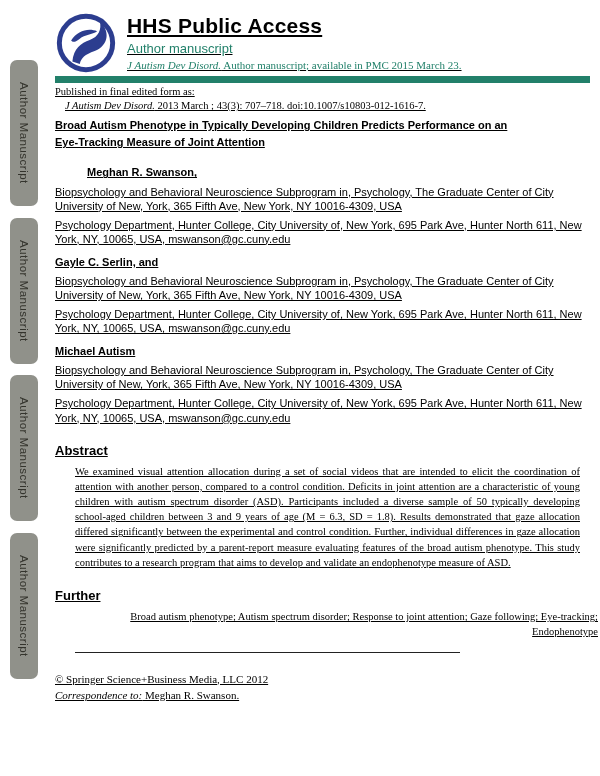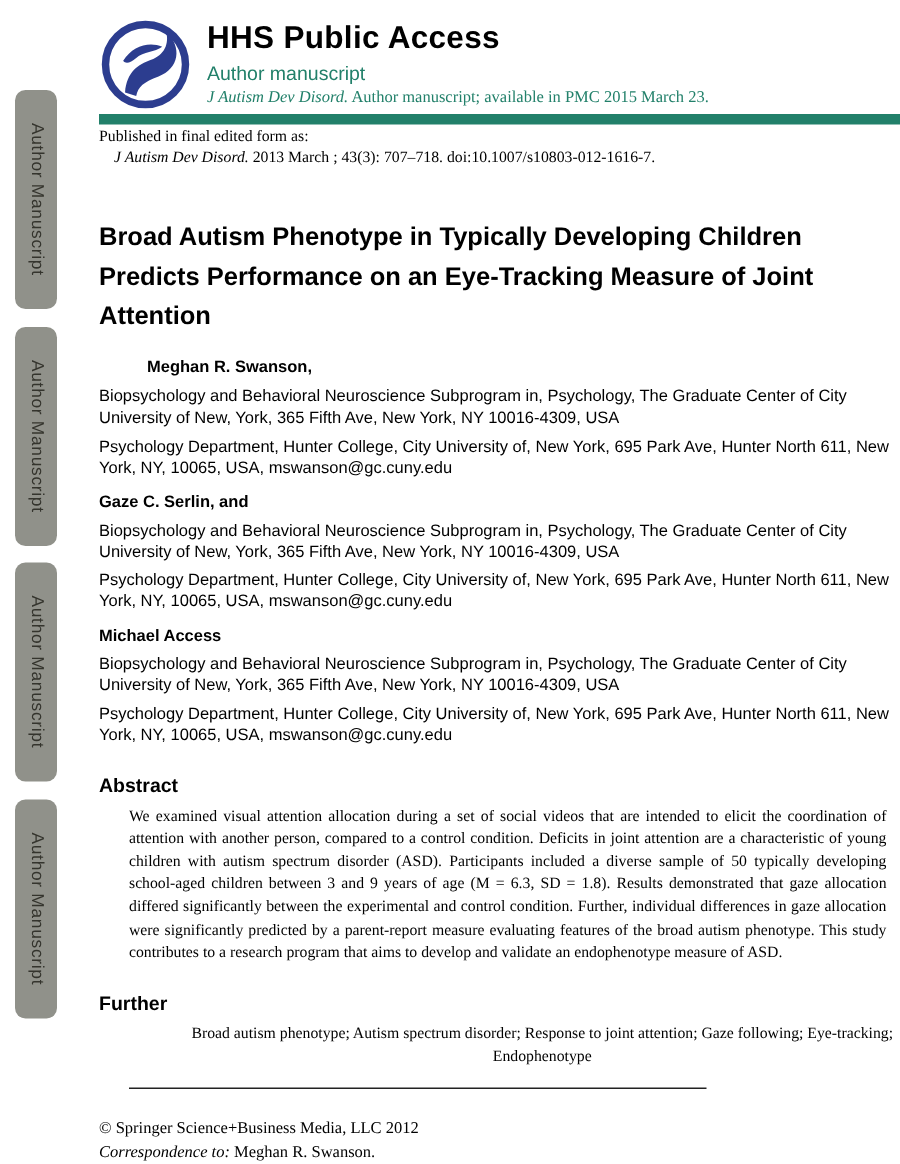--- a/index.html
+++ b/index.html
@@ -18,52 +18,52 @@
     position:absolute; left:10px; width:28px; height:146px;
     background:var(--bar); border-radius:7px;
     display:flex; align-items:center; justify-content:center;
   }
   .side-bar span {
     writing-mode:vertical-rl;
     font-size:11.5px; letter-spacing:0.5px;
     color:var(--bar-text); white-space:nowrap;
   }
 
-  .content { position:absolute; left:66px; top:12px; width:535px; }
+  .content { position:absolute; left:55px; top:12px; width:535px;text-decoration:underline; }
 
   .header { display:flex; align-items:flex-start; }
   .logo-box { width:62px; height:62px; flex:0 0 62px; background:#fff; }
   .header-text { margin-left:10px; padding-top:2px; }
   .h-title { font-size:21px; font-weight:bold; letter-spacing:0.2px; }
   .h-sub { font-size:13px; color:var(--accent); margin-top:3px; }
   .h-cite { font-family:"Liberation Serif", serif; font-size:11px; color:var(--accent); margin-top:3px; }
   .it { font-style:italic; }
 
   .accent-bar { height:7px; background:var(--accent); margin-top:2px; }
 
   .published { font-family:"Liberation Serif", serif; font-size:10.5px; line-height:1.35; margin-top:2px; }
   .pub-cite { padding-left:10px; }
 
   .title {
-    margin-top:32px; width:478px;
-    font-size:17px; font-weight:bold; line-height:1.55;
+    margin-top:4px; width:478px;
+    font-size:11px; font-weight:bold; line-height:1.55;
   }
 
   .authors { margin-top:14px; font-size:11px; line-height:1.28; }
   .aname { font-weight:bold; margin-top:9px; }
   .aname.first { margin-top:0;margin-left:32px; }
   .aff { margin-top:5px; }
 
   .sec { margin-top:18px; font-size:13px; font-weight:bold; }
 
   .body-serif {
     font-family:"Liberation Serif", serif; font-size:10.5px; line-height:1.45;
     margin:6px 0 0 20px; width:505px; text-align:justify;
   }
-  .keywords { text-align:center; width:495px;margin-left:48px; }
+  .keywords { text-align:right; width:495px;margin-left:48px; }
 
   .sep { margin:12px 0 0 20px; width:385px; border-top:1px solid #222; }
 
   .footer { margin-top:18px; font-family:"Liberation Serif", serif; font-size:11px; line-height:1.5; }
 </style>
 </head>
 <body>
 
 <div class="side-bar" style="top:60px">
   <span>Author Manuscript</span>
@@ -106,25 +106,25 @@
     </div>
   </div>
 
   <h1 class="title">Broad Autism Phenotype in Typically Developing Children Predicts Performance on an Eye-Tracking Measure of Joint Attention</h1>
 
   <div class="authors">
     <p class="aname first">Meghan R. Swanson,</p>
     <p class="aff">Biopsychology and Behavioral Neuroscience Subprogram in, Psychology, The Graduate Center of City University of New, York, 365 Fifth Ave, New York, NY 10016-4309, USA</p>
     <p class="aff">Psychology Department, Hunter College, City University of, New York, 695 Park Ave, Hunter North 611, New York, NY, 10065, USA, mswanson@gc.cuny.edu</p>
 
-    <p class="aname">Gaze C. Serlin, and</p>
+    <p class="aname">Gayle C. Serlin, and</p>
     <p class="aff">Biopsychology and Behavioral Neuroscience Subprogram in, Psychology, The Graduate Center of City University of New, York, 365 Fifth Ave, New York, NY 10016-4309, USA</p>
     <p class="aff">Psychology Department, Hunter College, City University of, New York, 695 Park Ave, Hunter North 611, New York, NY, 10065, USA, mswanson@gc.cuny.edu</p>
 
-    <p class="aname">Michael Access</p>
+    <p class="aname">Michael Autism</p>
     <p class="aff">Biopsychology and Behavioral Neuroscience Subprogram in, Psychology, The Graduate Center of City University of New, York, 365 Fifth Ave, New York, NY 10016-4309, USA</p>
     <p class="aff">Psychology Department, Hunter College, City University of, New York, 695 Park Ave, Hunter North 611, New York, NY, 10065, USA, mswanson@gc.cuny.edu</p>
   </div>
 
   <h2 class="sec">Abstract</h2>
   <p class="body-serif">We examined visual attention allocation during a set of social videos that are intended to elicit the coordination of attention with another person, compared to a control condition. Deficits in joint attention are a characteristic of young children with autism spectrum disorder (ASD). Participants included a diverse sample of 50 typically developing school-aged children between 3 and 9 years of age (M = 6.3, SD = 1.8). Results demonstrated that gaze allocation differed significantly between the experimental and control condition. Further, individual differences in gaze allocation were significantly predicted by a parent-report measure evaluating features of the broad autism phenotype. This study contributes to a research program that aims to develop and validate an endophenotype measure of ASD.</p>
 
   <h2 class="sec">Further</h2>
   <p class="body-serif keywords">Broad autism phenotype; Autism spectrum disorder; Response to joint attention; Gaze following; Eye-tracking; Endophenotype</p>
 

